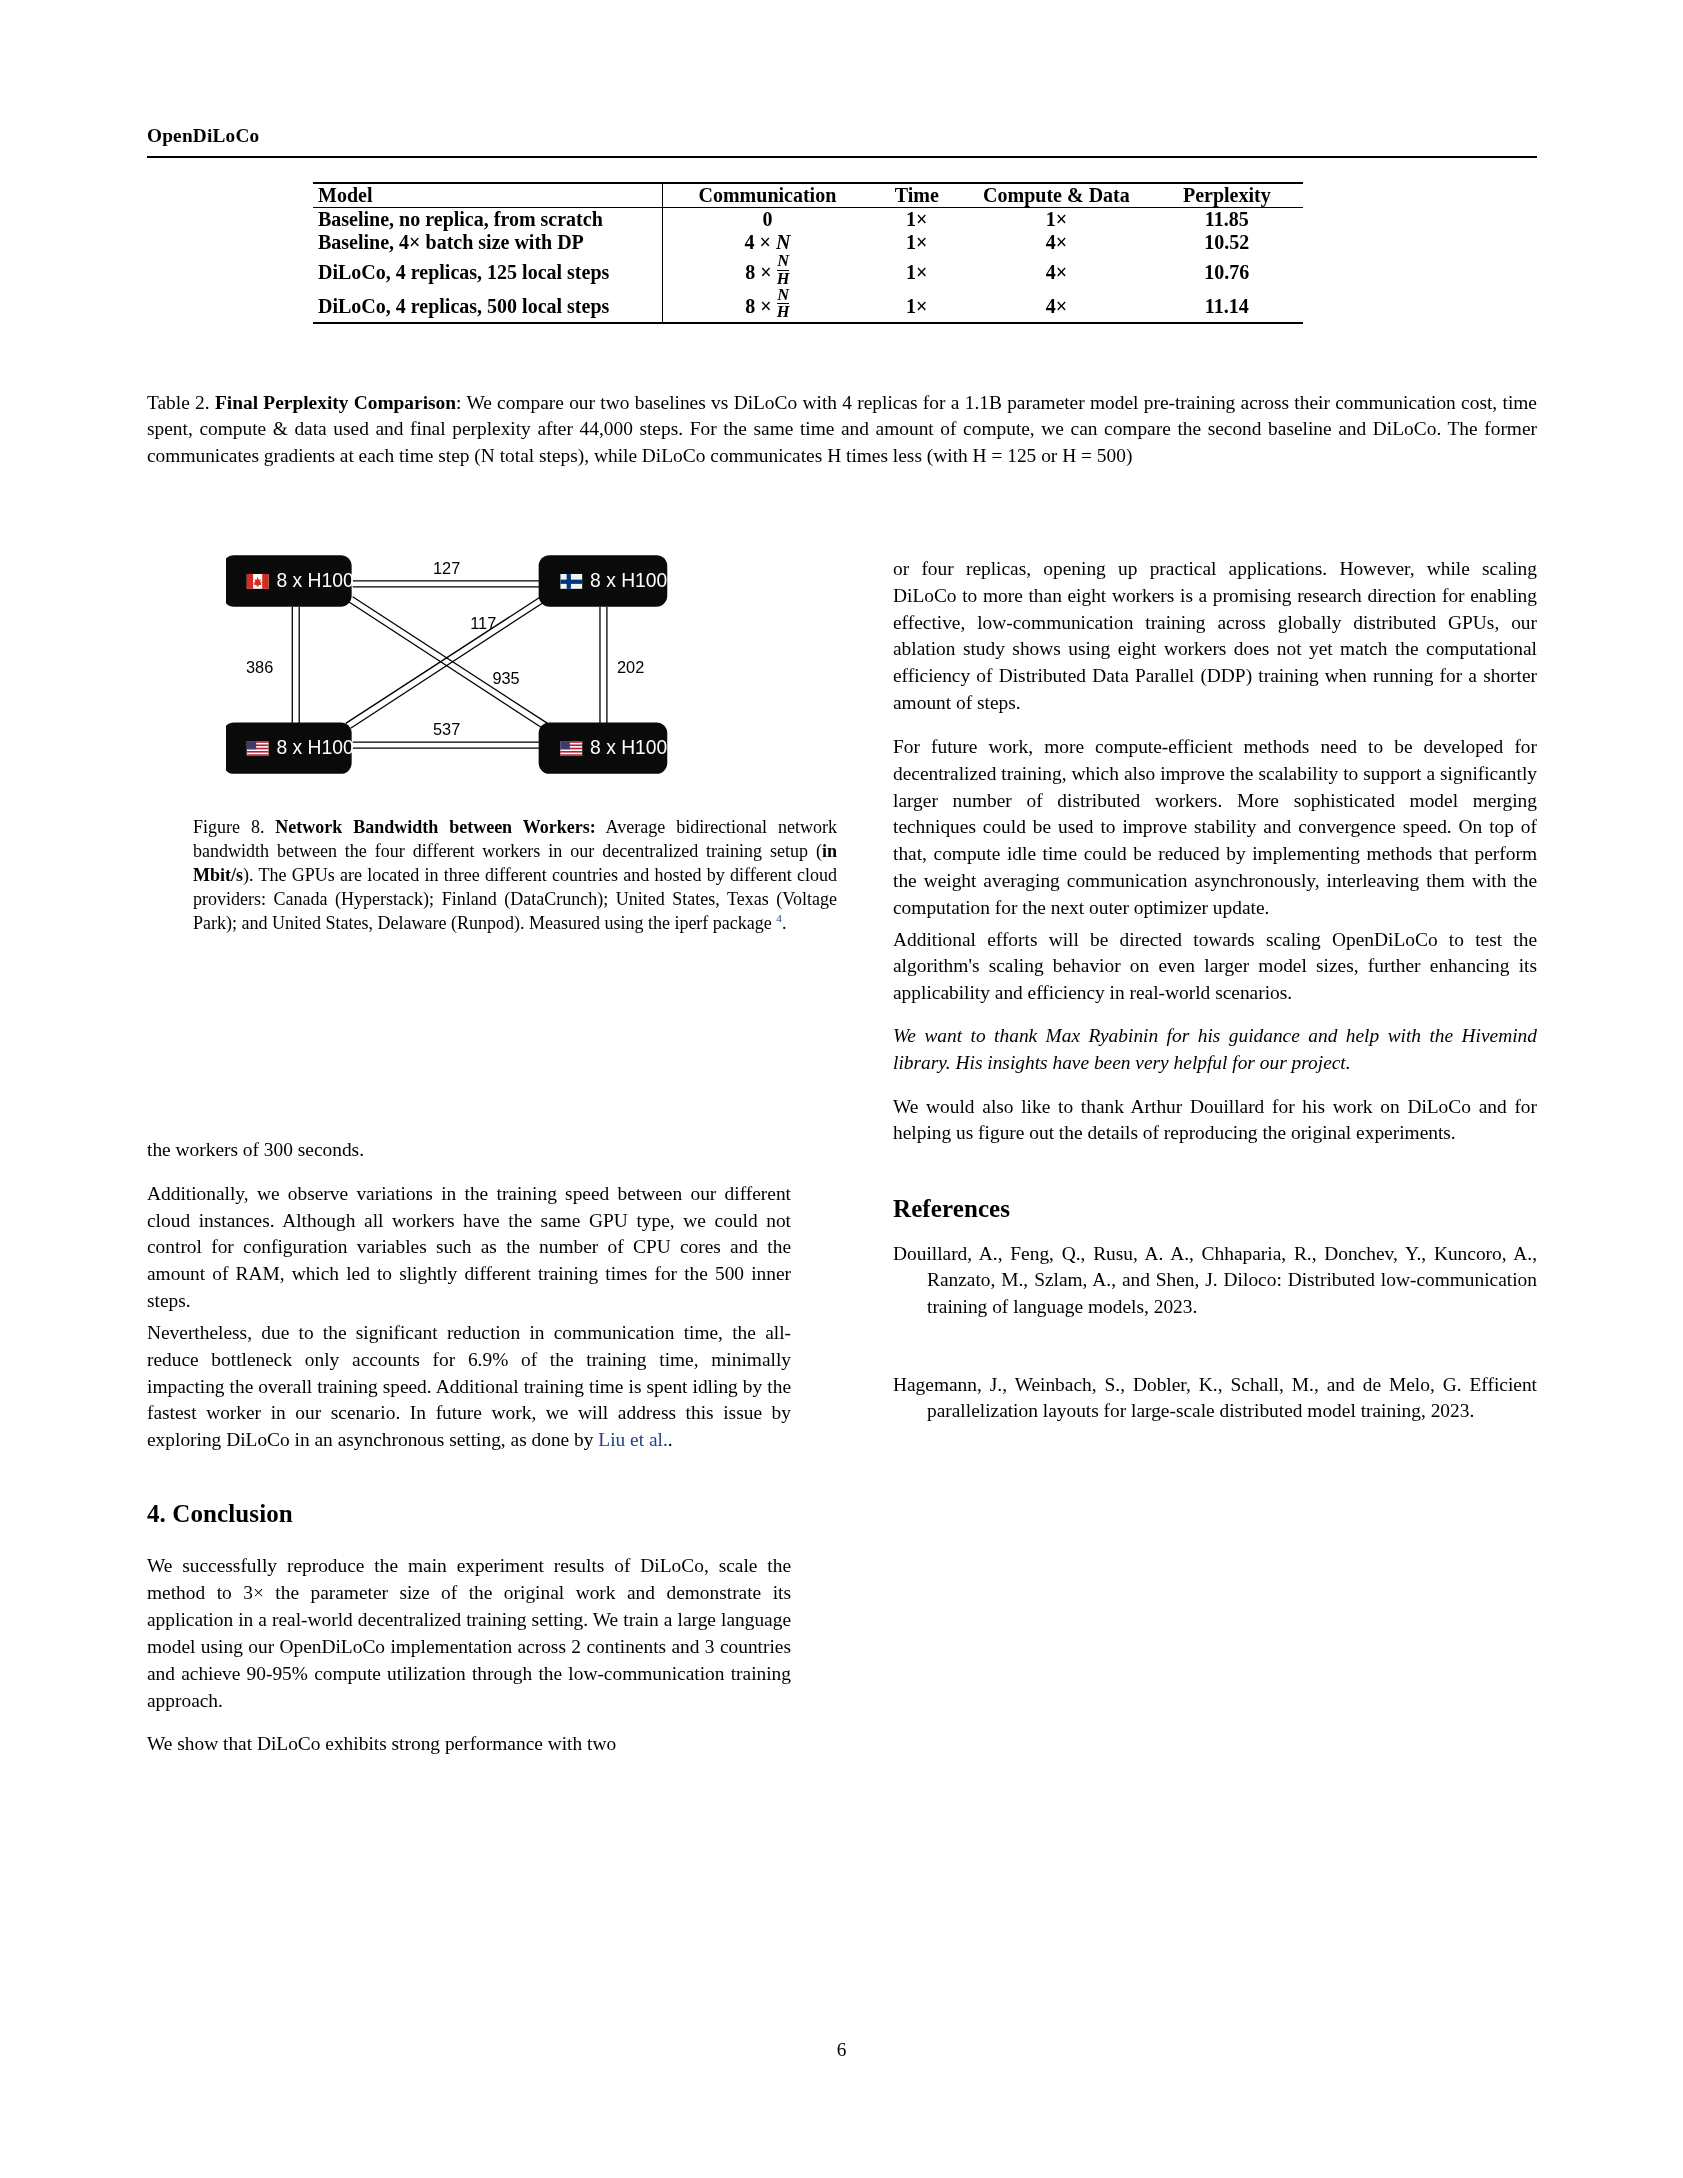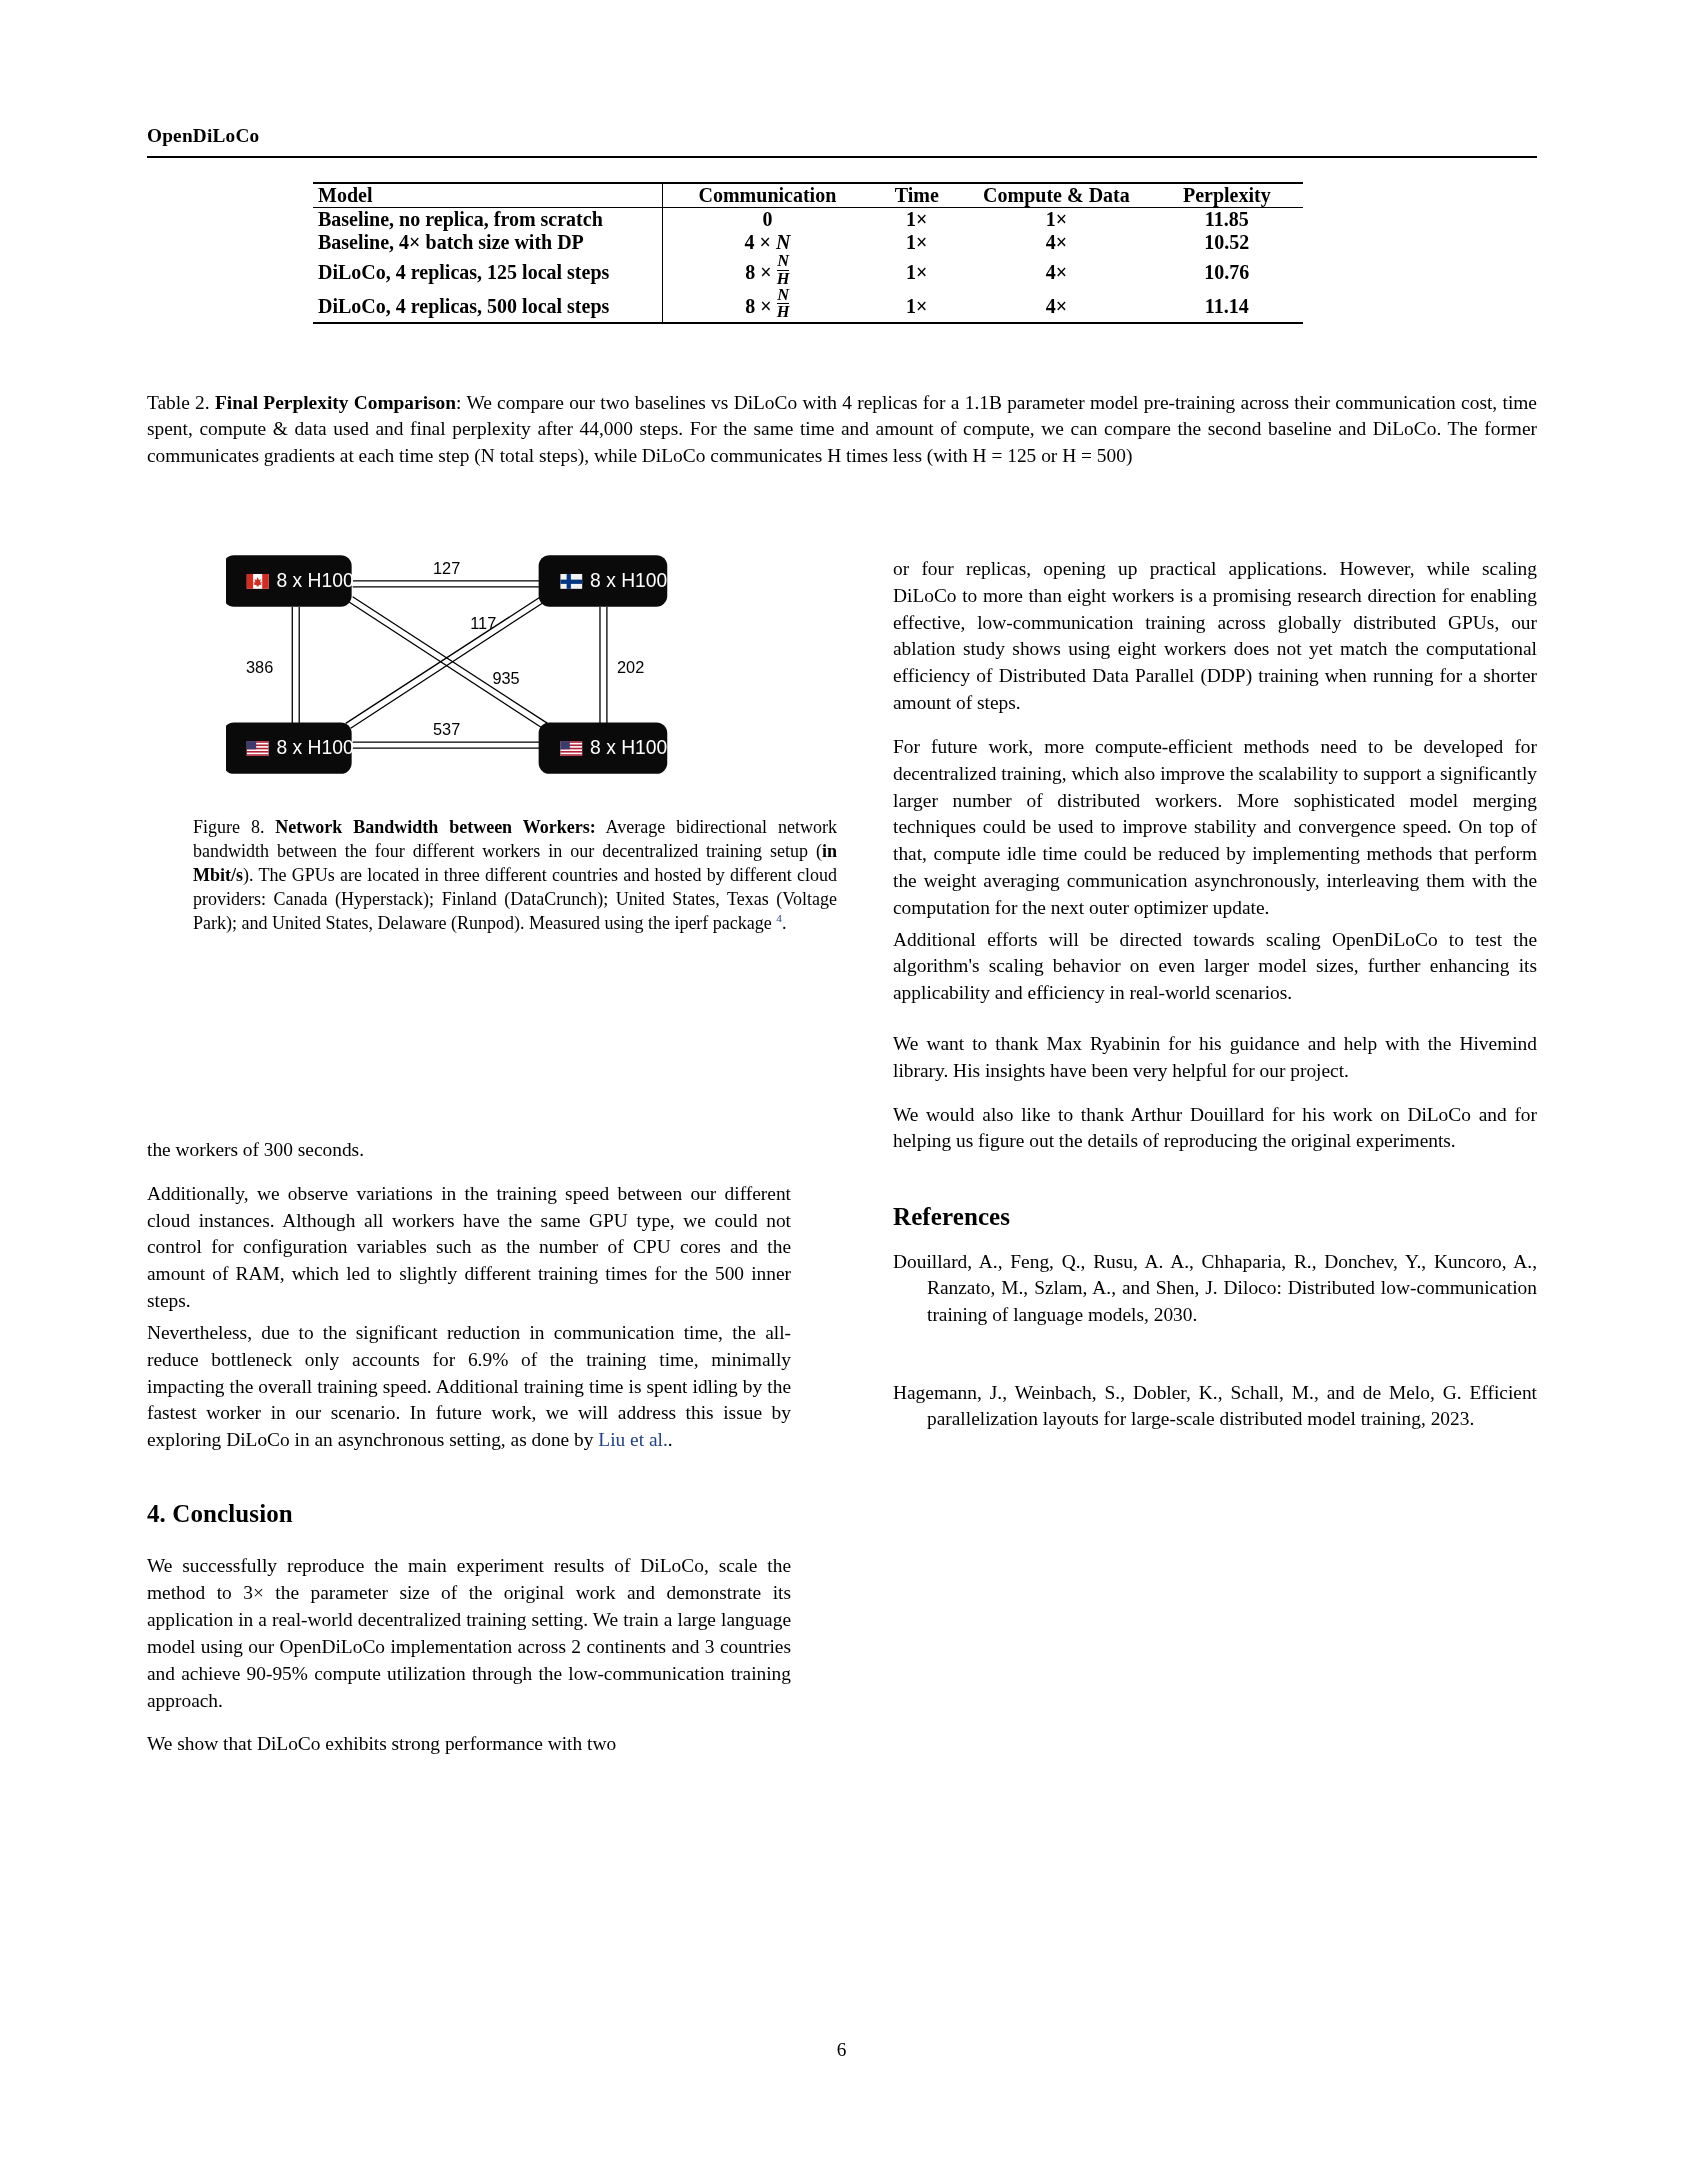--- a/index.html
+++ b/index.html
@@ -340,26 +340,26 @@
 
     <p class="para" style="margin-top:22px;">We successfully reproduce the main experiment results of DiLoCo, scale the method to 3× the parameter size of the original work and demonstrate its application in a real-world decentralized training setting. We train a large language model using our OpenDiLoCo implementation across 2 continents and 3 countries and achieve 90-95% compute utilization through the low-communication training approach.</p>
     <p class="para gap">We show that DiLoCo exhibits strong performance with two</p>
   </div>
 
   <div class="col col-right" style="top:556px;">
     <p class="para">or four replicas, opening up practical applications. However, while scaling DiLoCo to more than eight workers is a promising research direction for enabling effective, low-communication training across globally distributed GPUs, our ablation study shows using eight workers does not yet match the computational efficiency of Distributed Data Parallel (DDP) training when running for a shorter amount of steps.</p>
     <p class="para gap">For future work, more compute-efficient methods need to be developed for decentralized training, which also improve the scalability to support a significantly larger number of distributed workers. More sophisticated model merging techniques could be used to improve stability and convergence speed. On top of that, compute idle time could be reduced by implementing methods that perform the weight averaging communication asynchronously, interleaving them with the computation for the next outer optimizer update.</p>
     <p class="para tight">Additional efforts will be directed towards scaling OpenDiLoCo to test the algorithm's scaling behavior on even larger model sizes, further enhancing its applicability and efficiency in real-world scenarios.</p>
 
-    <p class="para" style="margin-top:24px;">We want to thank Max Ryabinin for his guidance and help with the Hivemind library. His insights have been very helpful for our project.</p>
+    <p class="para" style="margin-top:16px;font-style:italic;">We want to thank Max Ryabinin for his guidance and help with the Hivemind library. His insights have been very helpful for our project.</p>
     <p class="para gap">We would also like to thank Arthur Douillard for his work on DiLoCo and for helping us figure out the details of reproducing the original experiments.</p>
 
     <h2 class="sec" style="margin-top:45px;">References</h2>
     <div class="refblock">
-      <p class="refitem">Douillard, A., Feng, Q., Rusu, A. A., Chhaparia, R., Donchev, Y., Kuncoro, A., Ranzato, M., Szlam, A., and Shen, J. Diloco: Distributed low-communication training of language models, 2030.</p>
+      <p class="refitem">Douillard, A., Feng, Q., Rusu, A. A., Chhaparia, R., Donchev, Y., Kuncoro, A., Ranzato, M., Szlam, A., and Shen, J. Diloco: Distributed low-communication training of language models, 2023.</p>
       <p class="refitem" style="margin-top:51px;">Hagemann, J., Weinbach, S., Dobler, K., Schall, M., and de Melo, G. Efficient parallelization layouts for large-scale distributed model training, 2023.</p>
     </div>
   </div>
 
   <div class="pagenum">6</div>
 
 </div>
 
 
 </body></html>

